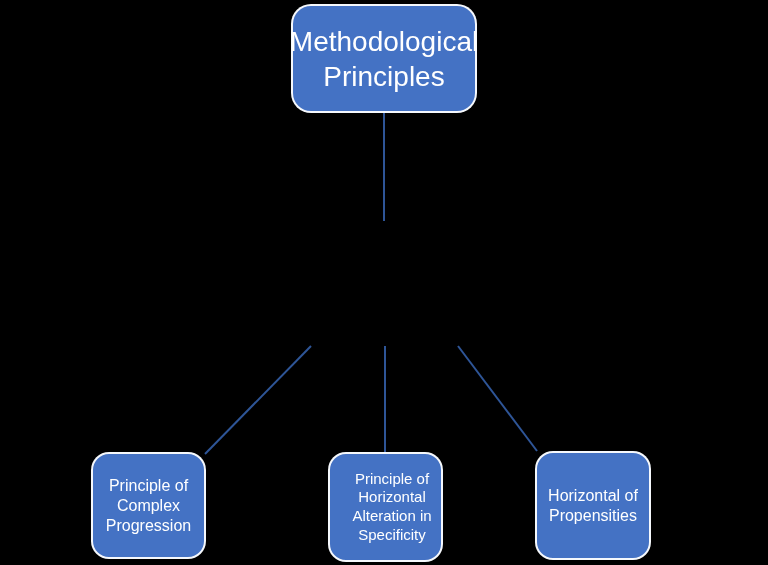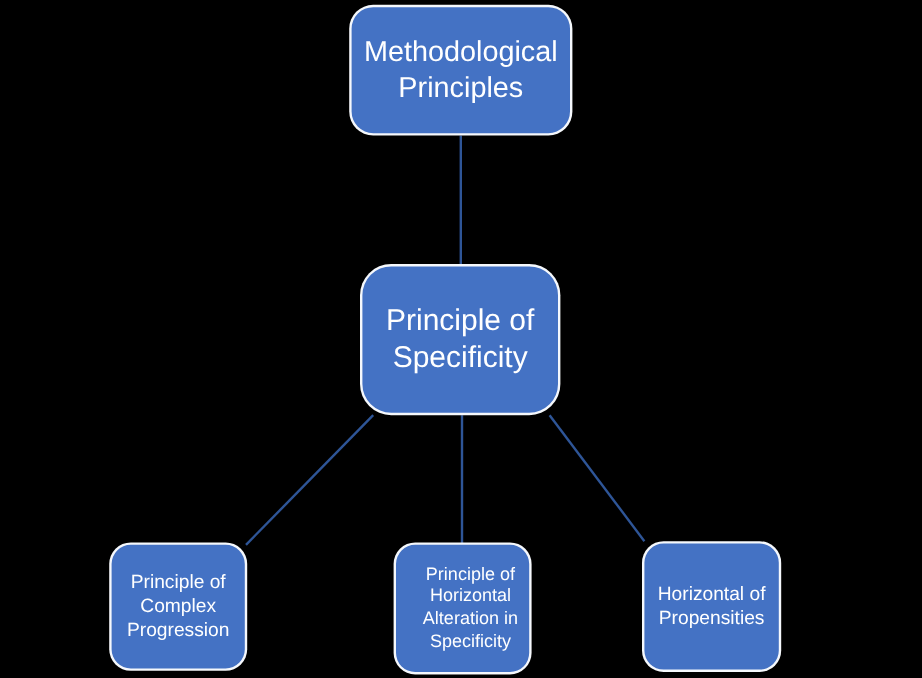--- a/index.html
+++ b/index.html
@@ -36,21 +36,21 @@
     align-items: center;
     justify-content: center;
     text-align: center;
     line-height: 1.25;
     padding: 4px 6px;
   }
   .node-top {
     left: 291px; top: 4px;
     width: 186px; height: 109px;
     border-radius: 20px;
-    font-size: 24px;
+    font-size: 28px;
     padding: 0 14px;
   }
   .node-mid {
     left: 300px; top: 220px;
     width: 167px; height: 126px;
     border-radius: 26px;
     font-size: 25px;
     padding: 4px 8px;
   }
   .node-b1 {
@@ -83,23 +83,20 @@
     <line x1="384" y1="113" x2="384" y2="221"></line>
     <line x1="311" y1="346" x2="205" y2="454"></line>
     <line x1="385" y1="346" x2="385" y2="453"></line>
     <line x1="458" y1="346" x2="537" y2="451"></line>
   </svg>
 
   <div class="node node-top">
     <span>Methodological Principles</span>
   </div>
 
-  <div class="node node-mid">
-    <span>Principle of Specificity</span>
-  </div>
 
   <div class="node node-b1">
     <span>Principle of Complex Progression</span>
   </div>
 
   <div class="node node-b2">
     <span>Principle of Horizontal Alteration in Specificity</span>
   </div>
 
   <div class="node node-b3">

